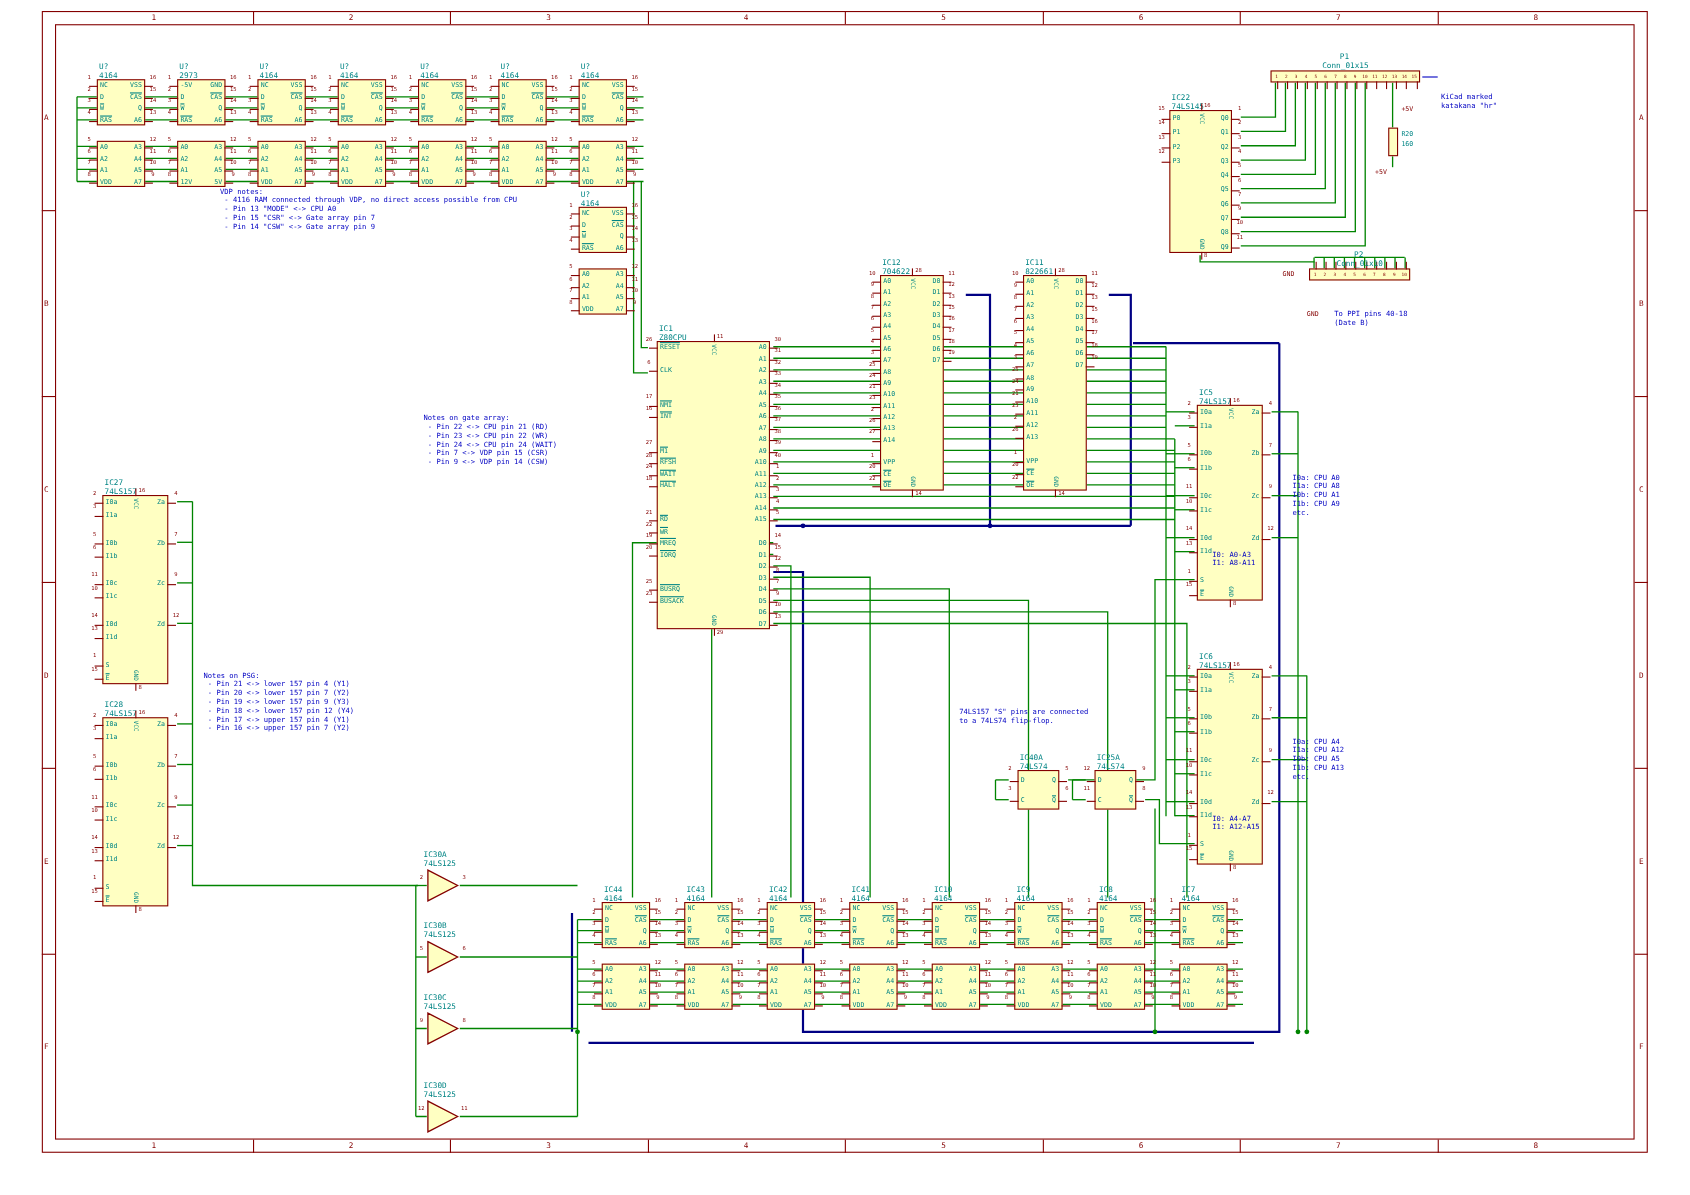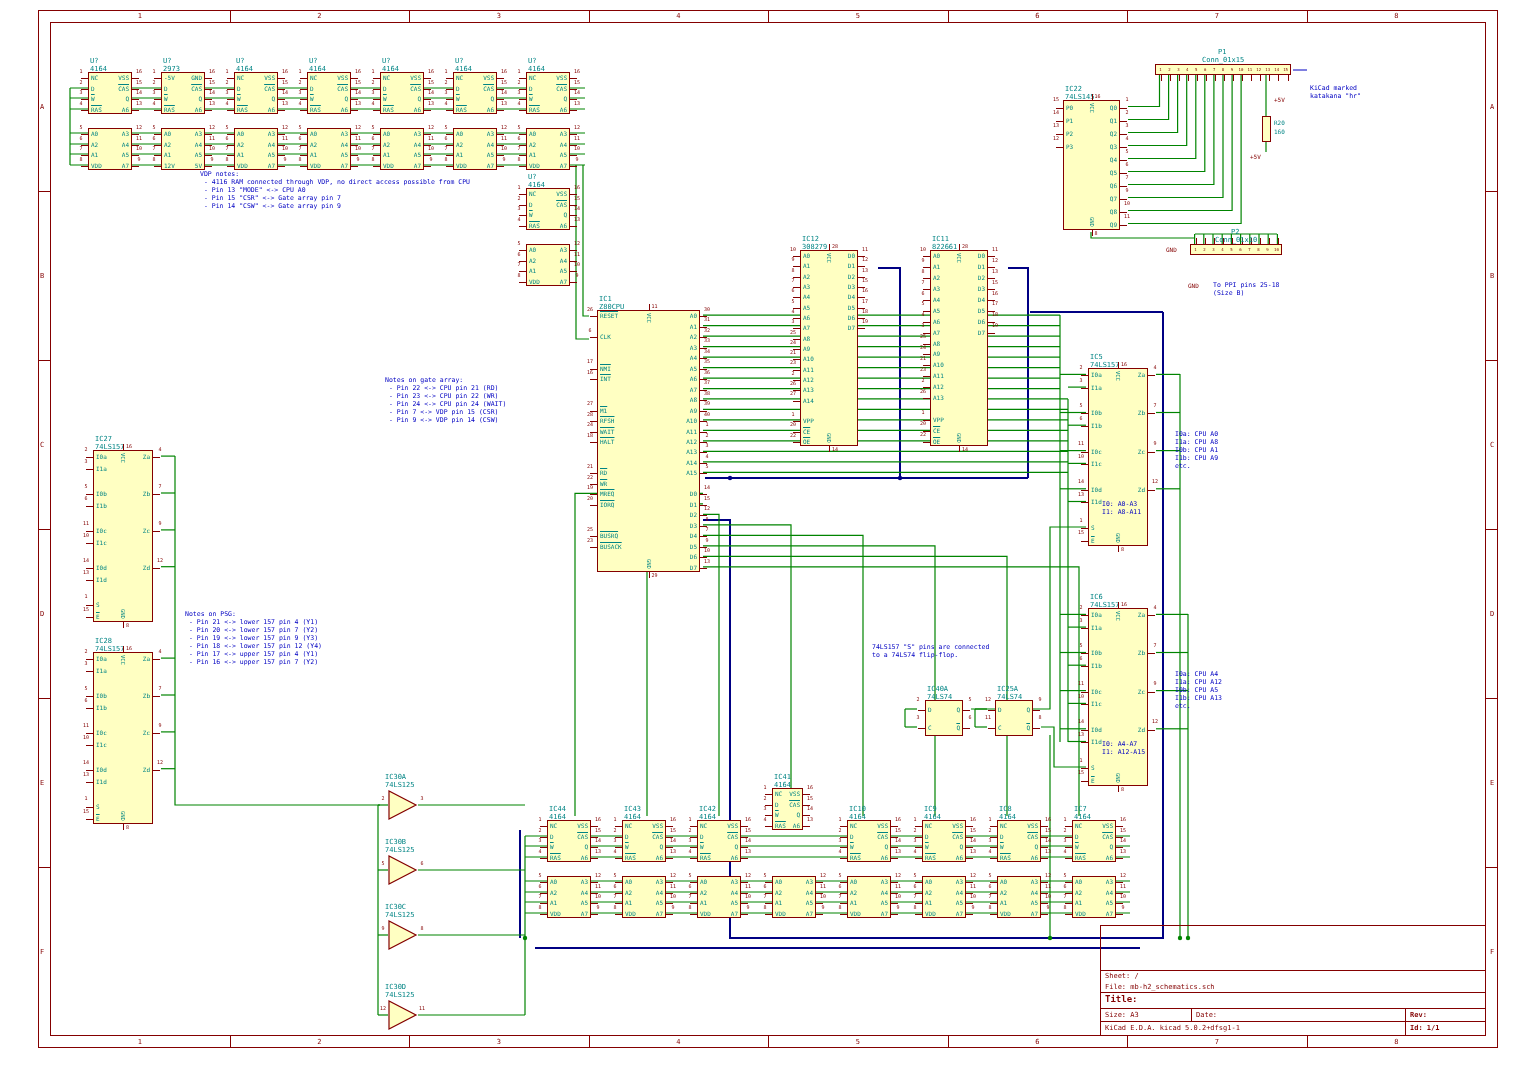--- a/index.html
+++ b/index.html
@@ -184,35 +184,20 @@
       <path d="M1050 735 V938" stroke="#008400" stroke-width="1.2" fill="none"></path>
       <path d="M1293 70 H1307" stroke="#0000C2" stroke-width="1" fill="none"></path>
       <circle cx="900" cy="478" r="2.2" fill="#000084"></circle>
       <circle cx="730" cy="478" r="2.2" fill="#000084"></circle>
       <circle cx="525" cy="938" r="2.2" fill="#008400"></circle>
       <circle cx="1050" cy="938" r="2.2" fill="#008400"></circle>
       <circle cx="1180" cy="938" r="2.2" fill="#008400"></circle>
       <circle cx="1188" cy="938" r="2.2" fill="#008400"></circle>
     </svg>
 
-  <div class="tb">
-    <div class="tb-comment"></div>
-    <div class="tb-line">Sheet: /</div>
-    <div class="tb-line tb-bb">File: mb-h2_schematics.sch</div>
-    <div class="tb-title tb-bb">Title:</div>
-    <div class="tb-row tb-row2 tb-bb">
-      <div class="tb-cell" style="width:90px">Size: A3</div>
-      <div class="tb-cell" style="flex:1">Date:</div>
-      <div class="tb-cell tb-bold" style="width:80px">Rev:</div>
-    </div>
-    <div class="tb-row tb-row2">
-      <div class="tb-cell" style="flex:1">KiCad E.D.A.  kicad 5.0.2+dfsg1-1</div>
-      <div class="tb-cell tb-bold" style="width:80px">Id: 1/1</div>
-    </div>
-  </div>
 <div class="frame-rect" style="left: 38px; top: 10px; width: 1460px; height: 1038px;"></div>
     <div class="frame-rect" style="left: 50px; top: 22px; width: 1436px; height: 1014px;"></div>
     <div class="coord" style="left: 135.75px; top: 11px; width: 8px; text-align: center;">1</div>
     <div class="coord" style="left: 135.75px; top: 1037px; width: 8px; text-align: center;">1</div>
     <div class="coord" style="left: 315.25px; top: 11px; width: 8px; text-align: center;">2</div>
     <div class="coord" style="left: 315.25px; top: 1037px; width: 8px; text-align: center;">2</div>
     <div class="tick" style="left: 229.5px; top: 10px; width: 1px; height: 12px;"></div>
     <div class="tick" style="left: 229.5px; top: 1036px; width: 1px; height: 12px;"></div>
     <div class="coord" style="left: 494.75px; top: 11px; width: 8px; text-align: center;">3</div>
     <div class="coord" style="left: 494.75px; top: 1037px; width: 8px; text-align: center;">3</div>
@@ -455,21 +440,21 @@
       </div>
       <div class="vstub vt"></div>
       <div class="vnum vt">11</div>
       <div class="vpin vt">VCC</div>
       <div class="vstub vb"></div>
       <div class="vnum vb">29</div>
       <div class="vpin vb">GND</div>
     </div>
     <div class="chip" style="left: 800px; top: 250px; width: 58px; height: 196px;">
       <div class="cref">IC12</div>
-      <div class="cref cval">308279</div>
+      <div class="cref cval">704622</div>
       <div class="pin pl" style="top: 0px; height: 10.3158px;">
         <span class="pnum">10</span>
         <span class="stub"></span>
         <span class="pname">A0</span>
       </div>
       <div class="pin pl" style="top: 10.3158px; height: 10.3158px;">
         <span class="pnum">9</span>
         <span class="stub"></span>
         <span class="pname">A1</span>
       </div>
@@ -2122,21 +2107,21 @@
         <span class="pnum">10</span>
         <span class="stub"></span>
         <span class="pname">A5</span>
       </div>
       <div class="pin pr" style="top: 31.5px; height: 10.5px;">
         <span class="pnum">9</span>
         <span class="stub"></span>
         <span class="pname">A7</span>
       </div>
     </div>
-    <div class="chip" style="left: 772px; top: 788px; width: 31px; height: 42px;">
+    <div class="chip" style="left: 772px; top: 820px; width: 44px; height: 42px;">
       <div class="cref">IC41</div>
       <div class="cref cval">4164</div>
       <div class="pin pl" style="top: 0px; height: 10.5px;">
         <span class="pnum">1</span>
         <span class="stub"></span>
         <span class="pname">NC</span>
       </div>
       <div class="pin pl" style="top: 10.5px; height: 10.5px;">
         <span class="pnum">2</span>
         <span class="stub"></span>
@@ -2635,18 +2620,18 @@
     </div>
     <div class="pwr" style="left: 1274px; top: 96px;">+5V</div>
     <div class="pwr" style="left: 1250px; top: 153px;">+5V</div>
     <div class="pwr" style="left: 1166px; top: 246px;">GND</div>
     <div class="pwr" style="left: 1188px; top: 282px;">GND</div>
     <div class="note" style="left: 200px; top: 170px;"><div class="note-line">VDP notes:</div><div class="note-line"> - 4116 RAM connected through VDP, no direct access possible from CPU</div><div class="note-line"> - Pin 13 "MODE" &lt;-&gt; CPU A0</div><div class="note-line"> - Pin 15 "CSR" &lt;-&gt; Gate array pin 7</div><div class="note-line"> - Pin 14 "CSW" &lt;-&gt; Gate array pin 9</div></div>
     <div class="note" style="left: 385px; top: 376px;"><div class="note-line">Notes on gate array:</div><div class="note-line"> - Pin 22 &lt;-&gt; CPU pin 21 (RD)</div><div class="note-line"> - Pin 23 &lt;-&gt; CPU pin 22 (WR)</div><div class="note-line"> - Pin 24 &lt;-&gt; CPU pin 24 (WAIT)</div><div class="note-line"> - Pin 7 &lt;-&gt; VDP pin 15 (CSR)</div><div class="note-line"> - Pin 9 &lt;-&gt; VDP pin 14 (CSW)</div></div>
     <div class="note" style="left: 185px; top: 610px;"><div class="note-line">Notes on PSG:</div><div class="note-line"> - Pin 21 &lt;-&gt; lower 157 pin 4 (Y1)</div><div class="note-line"> - Pin 20 &lt;-&gt; lower 157 pin 7 (Y2)</div><div class="note-line"> - Pin 19 &lt;-&gt; lower 157 pin 9 (Y3)</div><div class="note-line"> - Pin 18 &lt;-&gt; lower 157 pin 12 (Y4)</div><div class="note-line"> - Pin 17 &lt;-&gt; upper 157 pin 4 (Y1)</div><div class="note-line"> - Pin 16 &lt;-&gt; upper 157 pin 7 (Y2)</div></div>
     <div class="note" style="left: 872px; top: 643px;"><div class="note-line">74LS157 "S" pins are connected</div><div class="note-line">to a 74LS74 flip-flop.</div></div>
     <div class="note" style="left: 1310px; top: 84px;"><div class="note-line">KiCad marked</div><div class="note-line">katakana "hr"</div></div>
-    <div class="note" style="left: 1213px; top: 281px;"><div class="note-line">To PPI pins 25-18</div><div class="note-line">(Size B)</div></div>
+    <div class="note" style="left: 1213px; top: 281px;"><div class="note-line">To PPI pins 40-18</div><div class="note-line">(Date B)</div></div>
     <div class="note" style="left: 1175px; top: 430px;"><div class="note-line">I0a: CPU A0</div><div class="note-line">I1a: CPU A8</div><div class="note-line">I0b: CPU A1</div><div class="note-line">I1b: CPU A9</div><div class="note-line">etc.</div></div>
     <div class="note" style="left: 1102px; top: 500px;"><div class="note-line">I0: A0-A3</div><div class="note-line">I1: A8-A11</div></div>
     <div class="note" style="left: 1175px; top: 670px;"><div class="note-line">I0a: CPU A4</div><div class="note-line">I1a: CPU A12</div><div class="note-line">I0b: CPU A5</div><div class="note-line">I1b: CPU A13</div><div class="note-line">etc.</div></div>
     <div class="note" style="left: 1102px; top: 740px;"><div class="note-line">I0: A4-A7</div><div class="note-line">I1: A12-A15</div></div>
   </div>
 
 </body></html>

